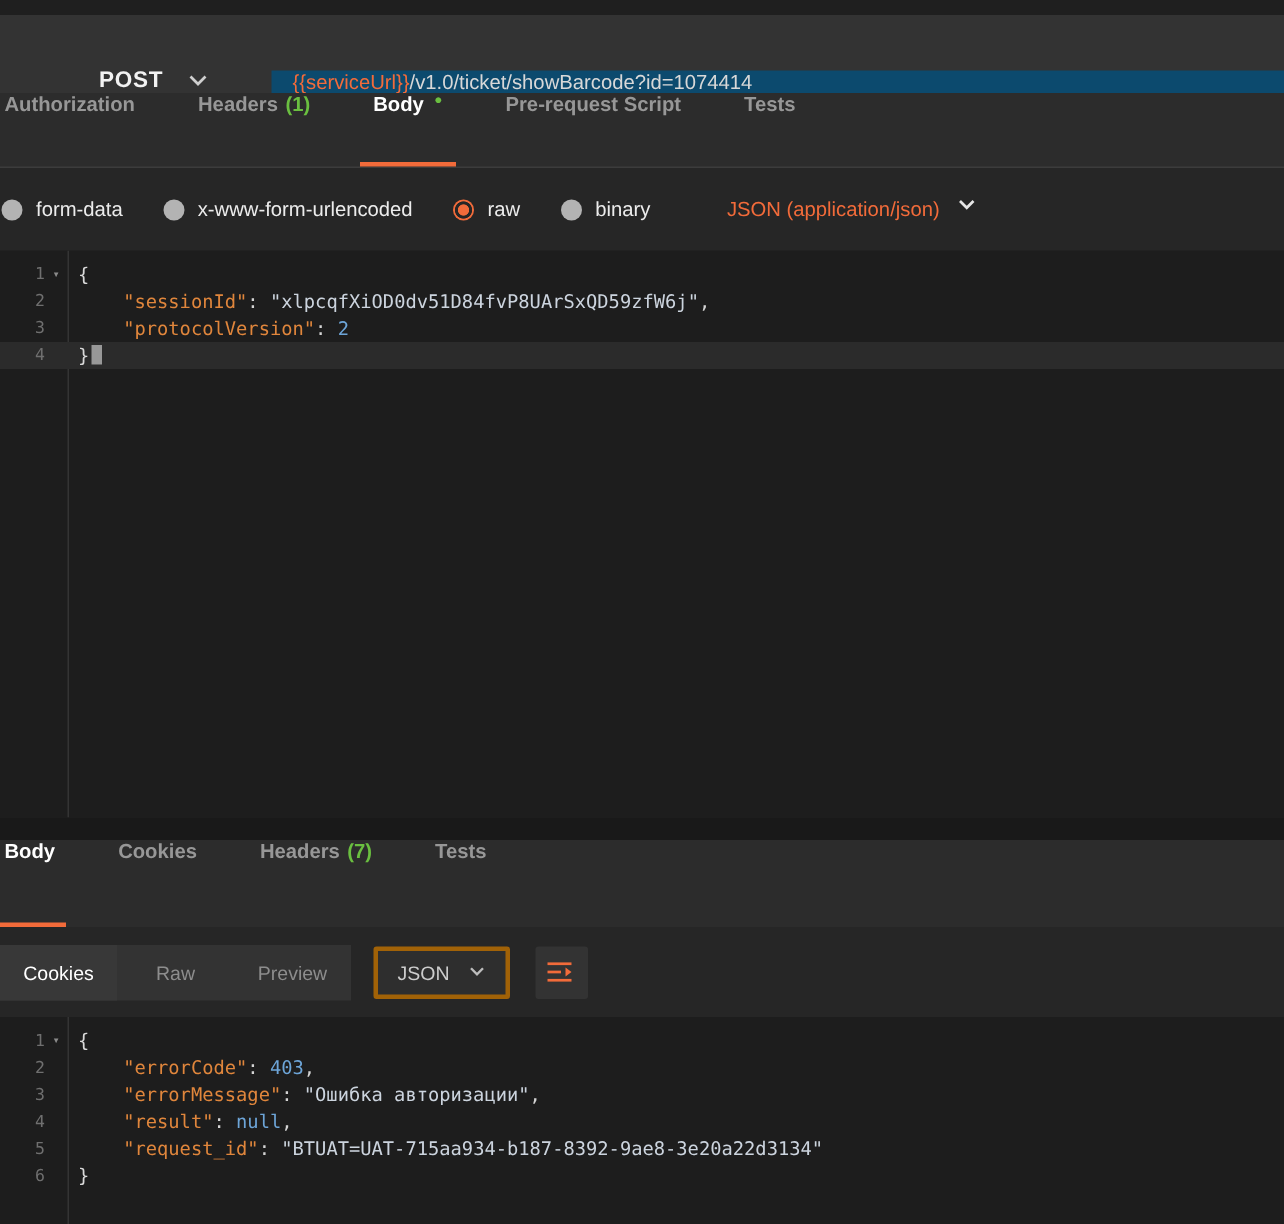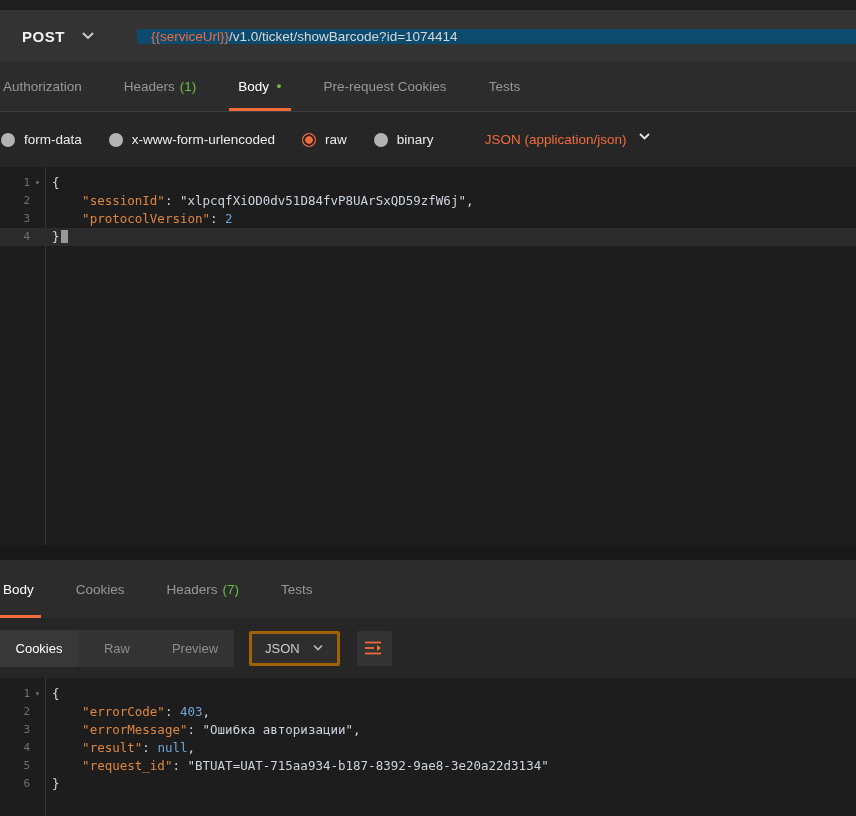--- a/index.html
+++ b/index.html
@@ -9,31 +9,31 @@
     overflow: hidden;
     font-family: "Liberation Sans", sans-serif;
     -webkit-font-smoothing: antialiased;
   }
   .app { display: flex; flex-direction: column; width: 856px; height: 816px; }
 
   
   .top-strip { flex: 0 0 10px; background: #1f1f1f; }
 
   
-  .url-row { flex: 0 0 52px; background: #333333; display: flex; align-items: center; }
+  .url-row { flex: 0 0 52px; background: #333333; display: flex; align-items: flex-end; padding-left: 44px; }
   .method-box { flex: 0 0 137px; display: flex; align-items: center; padding-left: 22px; gap: 16px; cursor: pointer; }
   .method-label { color: #f2f2f2; font-weight: bold; font-size: 15px; letter-spacing: 0.5px; }
   .chev { display: inline-block; }
   .url-field { flex: 1; background: #0c4a6e; display: flex; align-items: center; padding-left: 14px; font-size: 13.5px; cursor: text; }
   .url-var { color: #f26b3a; }
   .url-rest { color: #d8d8d8; }
 
   
   .tabs-row { flex: 0 0 50px; background: #2c2c2c; border-bottom: 1px solid #3c3c3c; display: flex; align-items: stretch; }
-  .tab { display: flex; align-items: center; padding: 0 21px; color: #979797; font-size: 13.5px; cursor: pointer; position: relative; white-space: nowrap; }
+  .tab { display: flex; padding: 0 21px; color: #979797; font-size: 13.5px; cursor: pointer; position: relative; white-space: nowrap; font-weight: bold; }
   .tab:first-child { padding-left: 3px; }
   .tab.active { color: #ffffff; }
   .tab.active::after { content: ""; position: absolute; left: 12px; right: 12px; bottom: 0; height: 3px; background: #f26b3a; }
   .tab:first-child.active::after { left: 0; right: 14px; }
   .tab-count { color: #6abf40; margin-left: 5px; }
   .tab-dot { color: #6abf40; font-size: 9px; margin-left: 7px; transform: translateY(-1px); }
 
   
   .mode-row { flex: 0 0 55px; background: #262626; display: flex; align-items: center; padding-left: 1px; }
   .radios { display: flex; align-items: center; }
@@ -109,21 +109,21 @@
       </div>
       <div class="tab">
         <span class="tab-label">Headers</span>
         <span class="tab-count">(1)</span>
       </div>
       <div class="tab active">
         <span class="tab-label">Body</span>
         <span class="tab-dot">●</span>
       </div>
       <div class="tab">
-        <span class="tab-label">Pre-request Cookies</span>
+        <span class="tab-label">Pre-request Script</span>
       </div>
       <div class="tab">
         <span class="tab-label">Tests</span>
       </div>
     </div>
 
   <div class="mode-row">
     <div class="radios">
         <div class="radio">
           <span class="radio-dot"></span>

